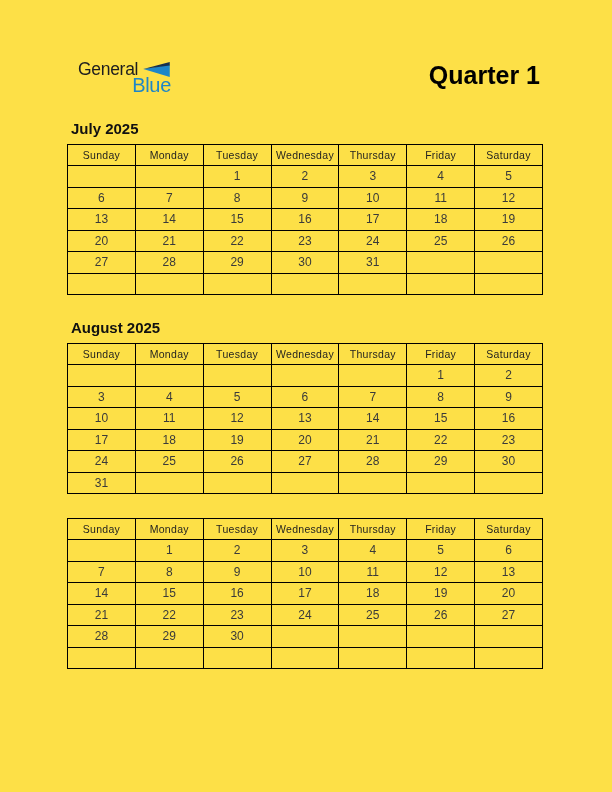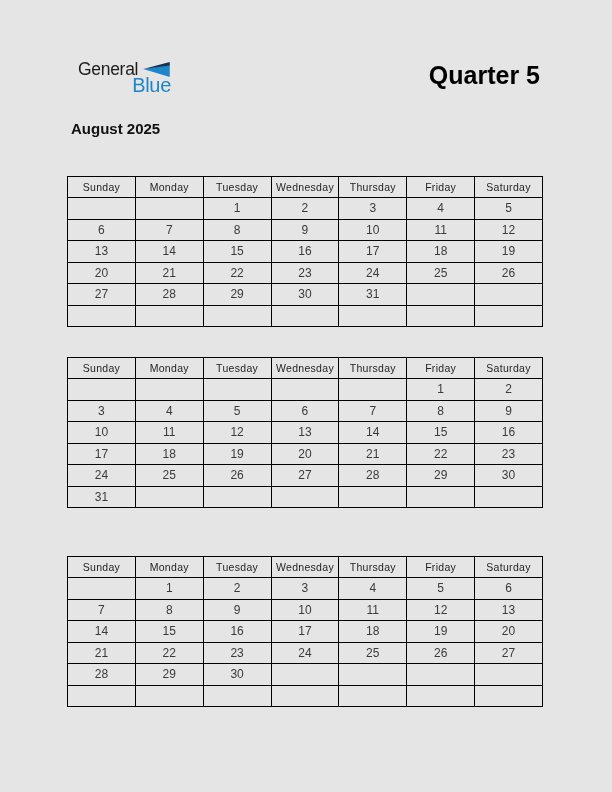--- a/index.html
+++ b/index.html
@@ -1,20 +1,20 @@
 <!DOCTYPE html>
 <html><head>
 <meta charset="utf-8">
 <style>
   html, body { margin: 0; padding: 0; background: #ffffff; }
   .page {
     position: relative;
     width: 612px;
     height: 792px;
-    background: #e5e5e5;
+    background: #fde047;
     overflow: hidden;
     font-family: "Liberation Sans", sans-serif;
   }
   
   .brand { position: absolute; left: 78px; top: 59px; width: 93px; height: 36px; }
   .brand-general {
     position: absolute; left: 0; top: 0;
     font-size: 17.5px; color: #1d1d1f; letter-spacing: -0.3px;
   }
   .brand-mark { position: absolute; left: 65px; top: 3px; width: 27px; height: 15px; }
@@ -36,21 +36,20 @@
   .month-2 { top: 518px; }
   .month-title {
     margin: 0 0 6px 4px;
     font-size: 15px; line-height: 18px;
     font-weight: bold; color: #111111;
   }
   table.cal {
     border-collapse: collapse;
     table-layout: fixed;
     width: 476px;
-    margin-top: 38px;
   }
   table.cal { border: 1.5px solid #000000; }
   table.cal th, table.cal td { border: 1px solid #000000; padding: 0; }
   table.cal th {
     height: 20px;
     font-weight: normal;
     font-size: 10.5px;
     color: #1f1f1f;
     text-align: center;
     letter-spacing: 0.3px;
@@ -72,24 +71,24 @@
     <span class="brand-general" style="color: rgb(29, 29, 31);">General</span>
     <span class="brand-mark">
       <svg width="27" height="15" viewBox="0 0 30 17" xmlns="http://www.w3.org/2000/svg">
         <polygon class="sail-blue" points="0,8 30,3 30,17" fill="#1e86c8"></polygon>
         <polygon class="sail-navy" points="0,8 30,0 30,4" fill="#16304f"></polygon>
       </svg>
     </span>
     <span class="brand-blue" style="color: rgb(30, 134, 200);">Blue</span>
   </div>
 
-  <h1 class="quarter-title">Quarter 5</h1>
+  <h1 class="quarter-title">Quarter 1</h1>
 
   <section class="month month-0">
-    <h2 class="month-title">August 2025</h2>
+    <h2 class="month-title">July 2025</h2>
     <table class="cal">
         <thead>
           <tr>
             <th>Sunday</th>
             <th>Monday</th>
             <th>Tuesday</th>
             <th>Wednesday</th>
             <th>Thursday</th>
             <th>Friday</th>
             <th>Saturday</th>
@@ -148,20 +147,21 @@
             <td></td>
             <td></td>
             <td></td>
             <td></td>
           </tr>
         </tbody>
       </table>
   </section>
 
   <section class="month month-1">
+    <h2 class="month-title">August 2025</h2>
     <table class="cal">
         <thead>
           <tr>
             <th>Sunday</th>
             <th>Monday</th>
             <th>Tuesday</th>
             <th>Wednesday</th>
             <th>Thursday</th>
             <th>Friday</th>
             <th>Saturday</th>

